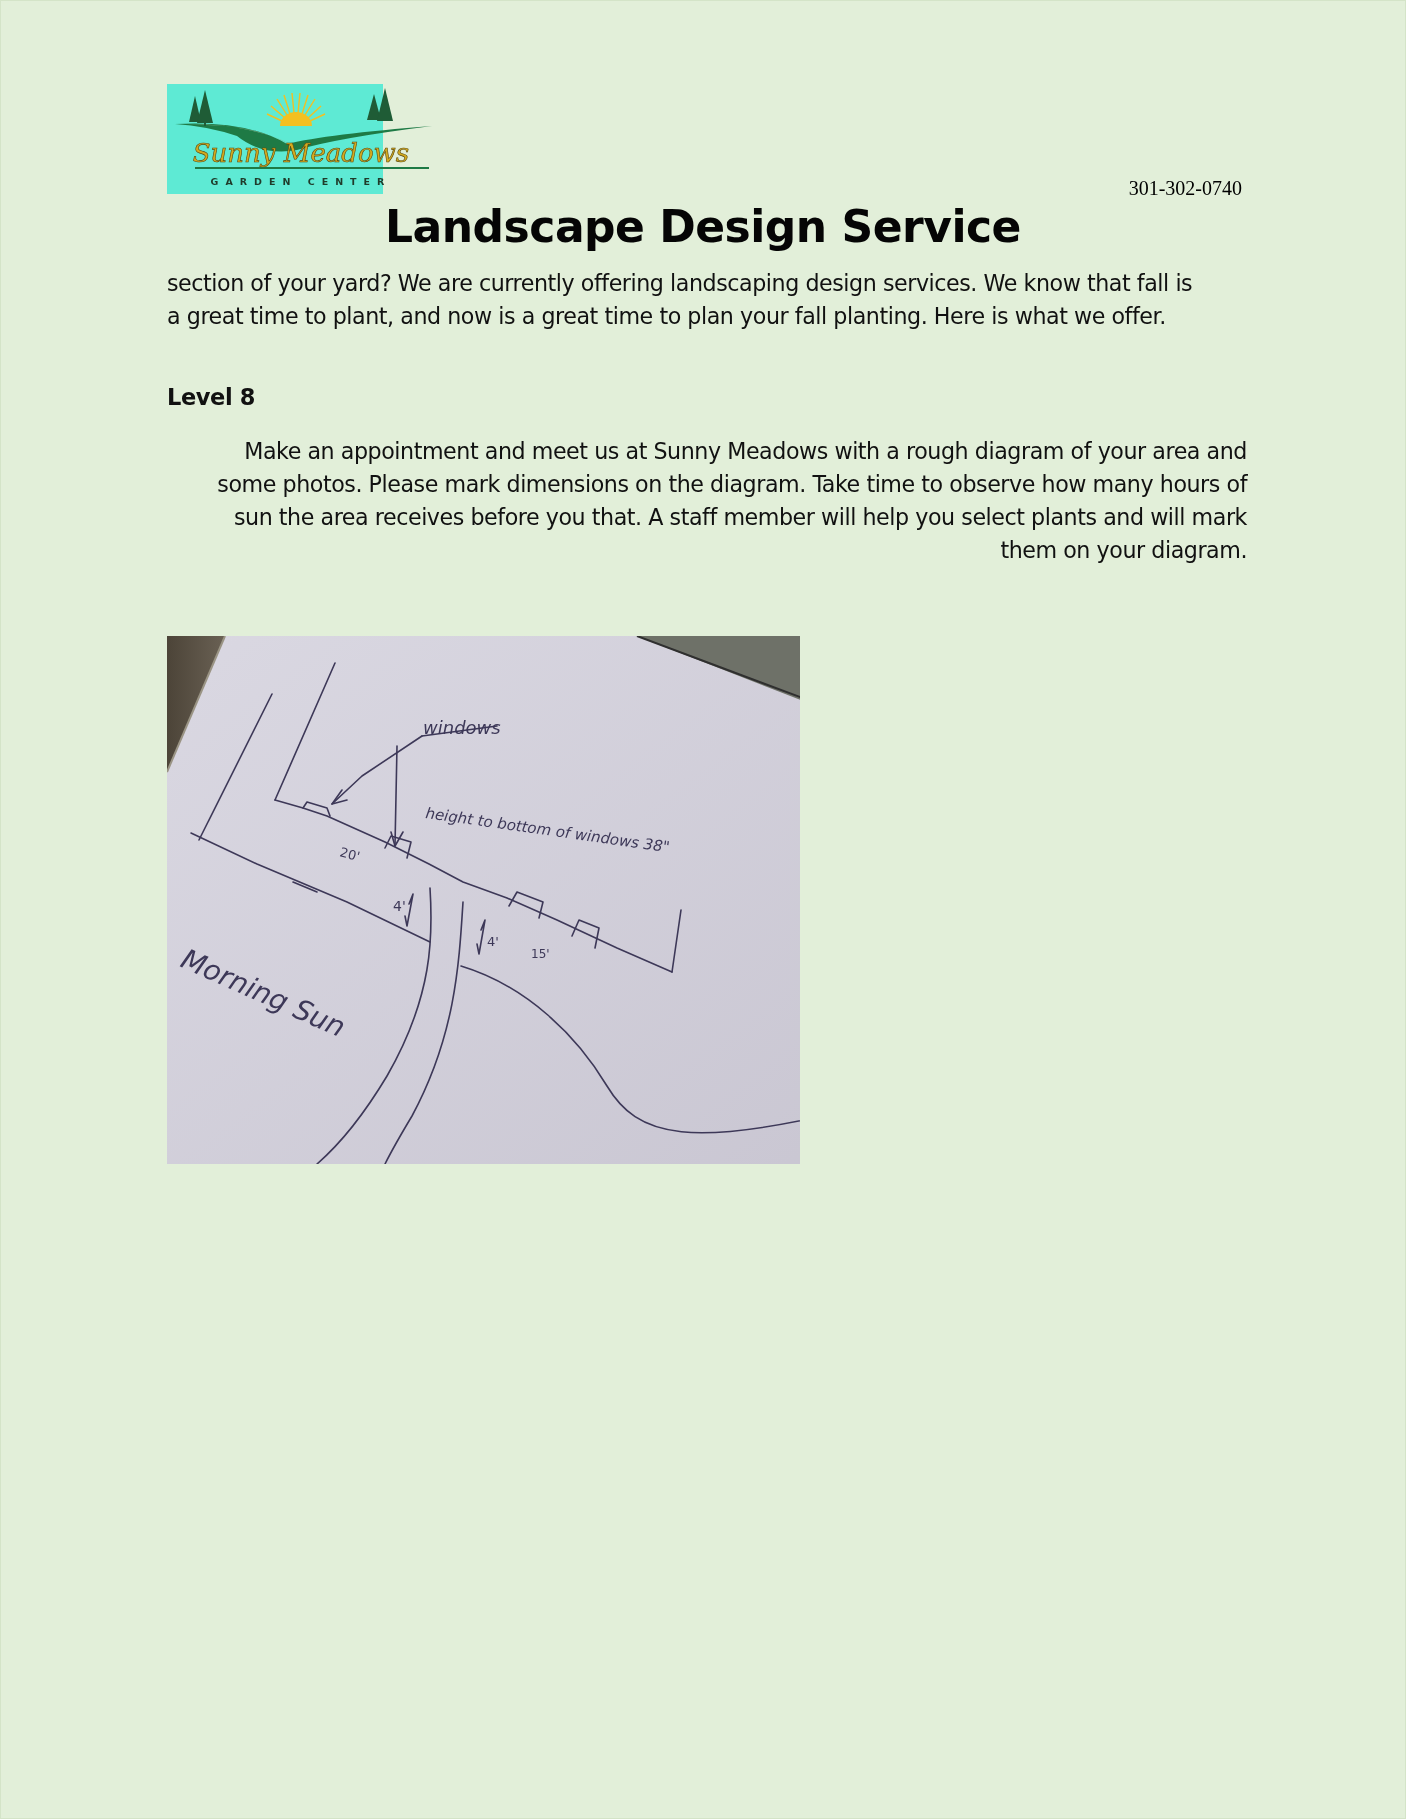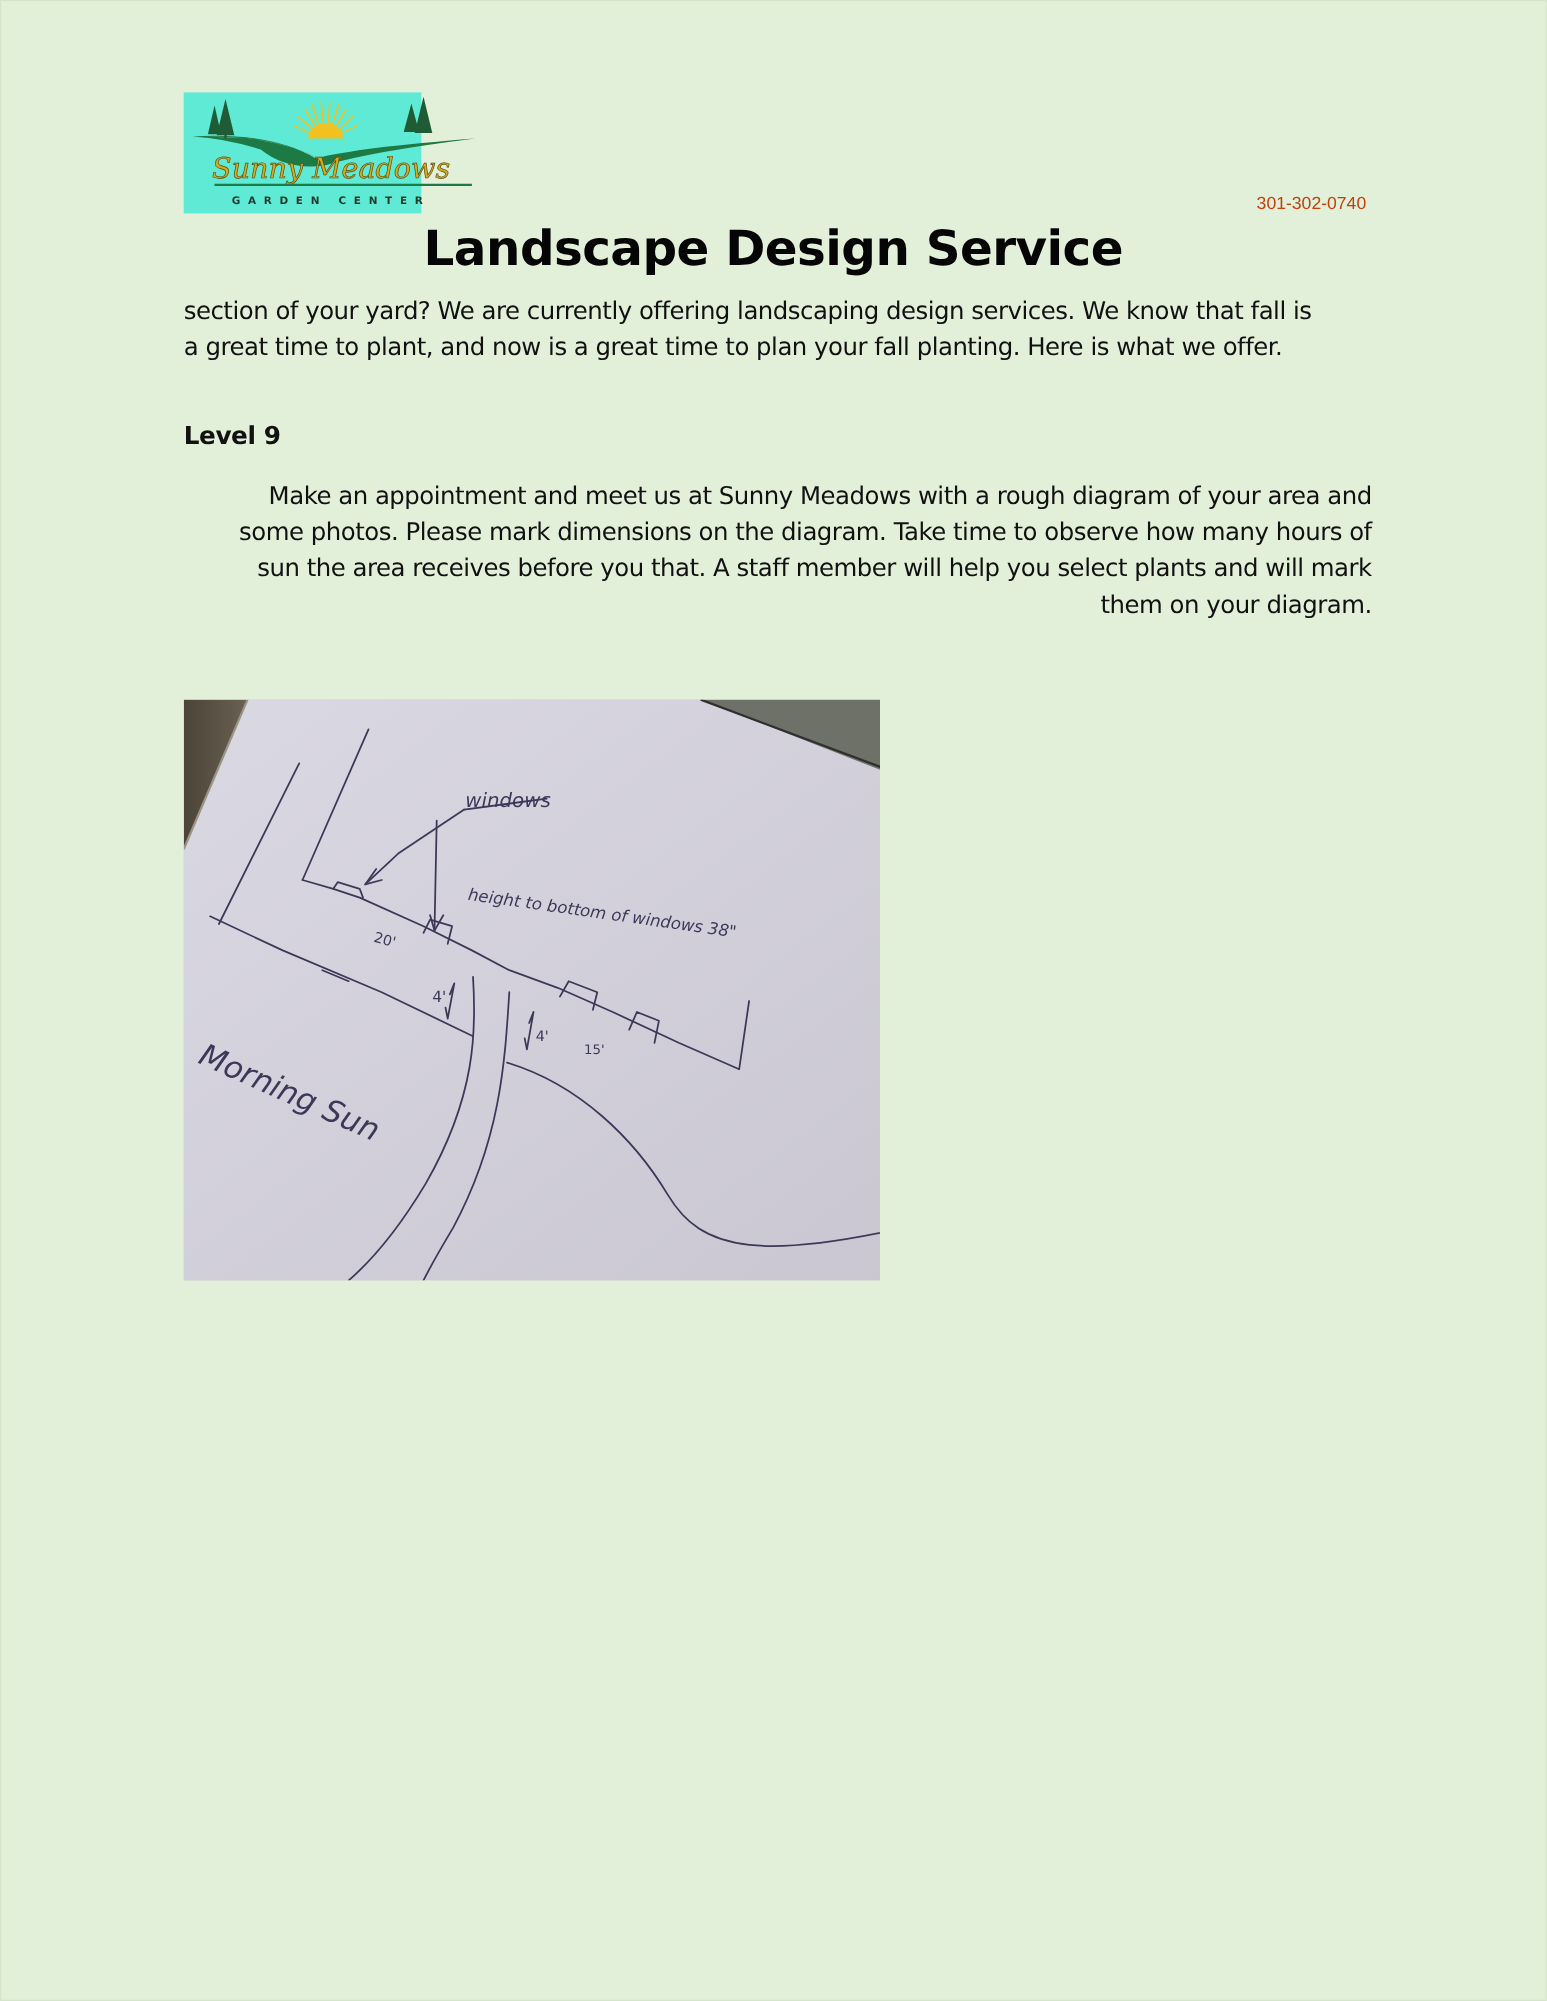--- a/index.html
+++ b/index.html
@@ -11,21 +11,21 @@
     position: relative;
   }
   .page-border { position: absolute; left: 0; top: 0; width: 1404px; height: 1817px; border: 1px solid #d4e4c8; }
   .logo {
     position: absolute; left: 167px; top: 84px; width: 216px; height: 110px;
     background: #5eead4;
   }
   .logo svg { display: block; }
   .phone {
     position: absolute; left: 1100px; top: 177px; width: 142px; text-align: right;
-    font-family: Liberation Sans, sans-serif; font-size: 16px; color: #c2410c;
+    font-family: Liberation Serif, serif; font-size: 20px; color: #000000;
   }
   .title {
     position: absolute; left: 0; width: 1406px; top: 201px; text-align: center;
     font-family: "DejaVu Sans", sans-serif; font-weight: bold; font-size: 44px; letter-spacing: -0.5px;
     color: #050505;
   }
   .para {
     position: absolute; left: 167px; width: 1080px;
     font-family: "DejaVu Sans", sans-serif; font-size: 22.2px; line-height: 33px; letter-spacing: -0.45px;
     color: #111;
@@ -87,21 +87,21 @@
 
 <div class="phone">301-302-0740</div>
 
 <div class="title">Landscape Design Service</div>
 
 <div class="para p1">
   <div>section of your yard? We are currently offering landscaping design services. We know that fall is</div>
   <div>a great time to plant, and now is a great time to plan your fall planting. Here is what we offer.</div>
 </div>
 
-<div class="heading">Level 9</div>
+<div class="heading">Level 8</div>
 
 <div class="para p2">
   <div>Make an appointment and meet us at Sunny Meadows with a rough diagram of your area and</div>
   <div>some photos. Please mark dimensions on the diagram. Take time to observe how many hours of</div>
   <div>sun the area receives before you that. A staff member will help you select plants and will mark</div>
   <div>them on your diagram.</div>
 </div>
 
 <div class="photo">
   <svg width="705" height="528" viewBox="0 0 705 528">

